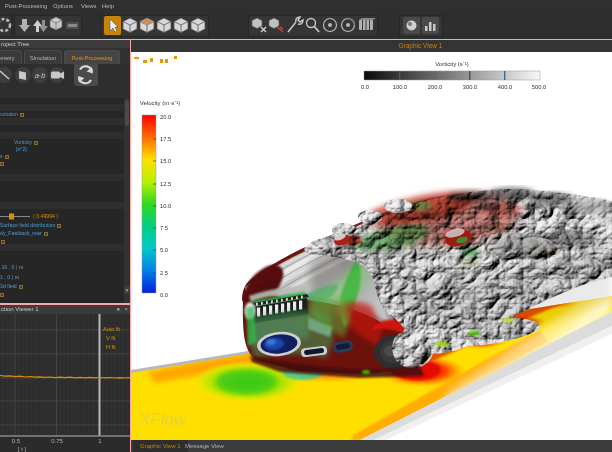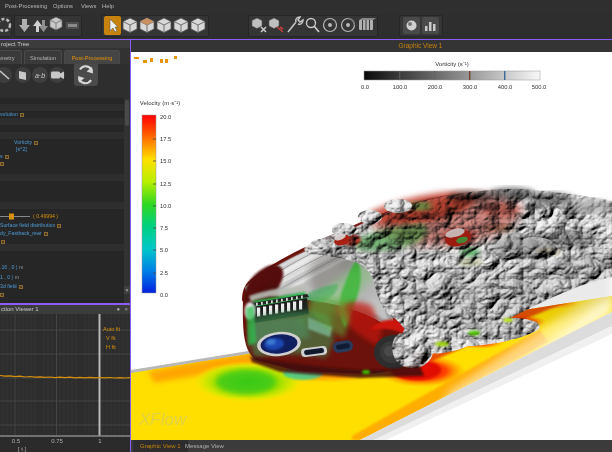--- a/index.html
+++ b/index.html
@@ -1,18 +1,18 @@
 <!DOCTYPE html>
 <html><head>
 <meta charset="utf-8">
 <style>
 * { margin:0; padding:0; box-sizing:border-box; }
 html,body { width:612px; height:452px; overflow:hidden; background:#2a2a2a;
   font-family:"Liberation Sans", sans-serif; }
-#root { position:relative; width:612px; height:452px; background:#8b5cf6; }
+#root { position:relative; width:612px; height:452px; background:#fca5a5; }
 .abs { position:absolute; }
 
 
 #menubar { left:0; top:0; width:612px; height:13px; background:#2f2f2f;
   color:#b8b8b8; font-size:5.8px; line-height:13px; }
 #menubar span { position:absolute; top:0; }
 
 
 #toolbar { left:0; top:13px; width:612px; height:26px; background:#2e2e2e; }
 .tbgroup { position:absolute; top:2px; height:22px; background:#353535;

